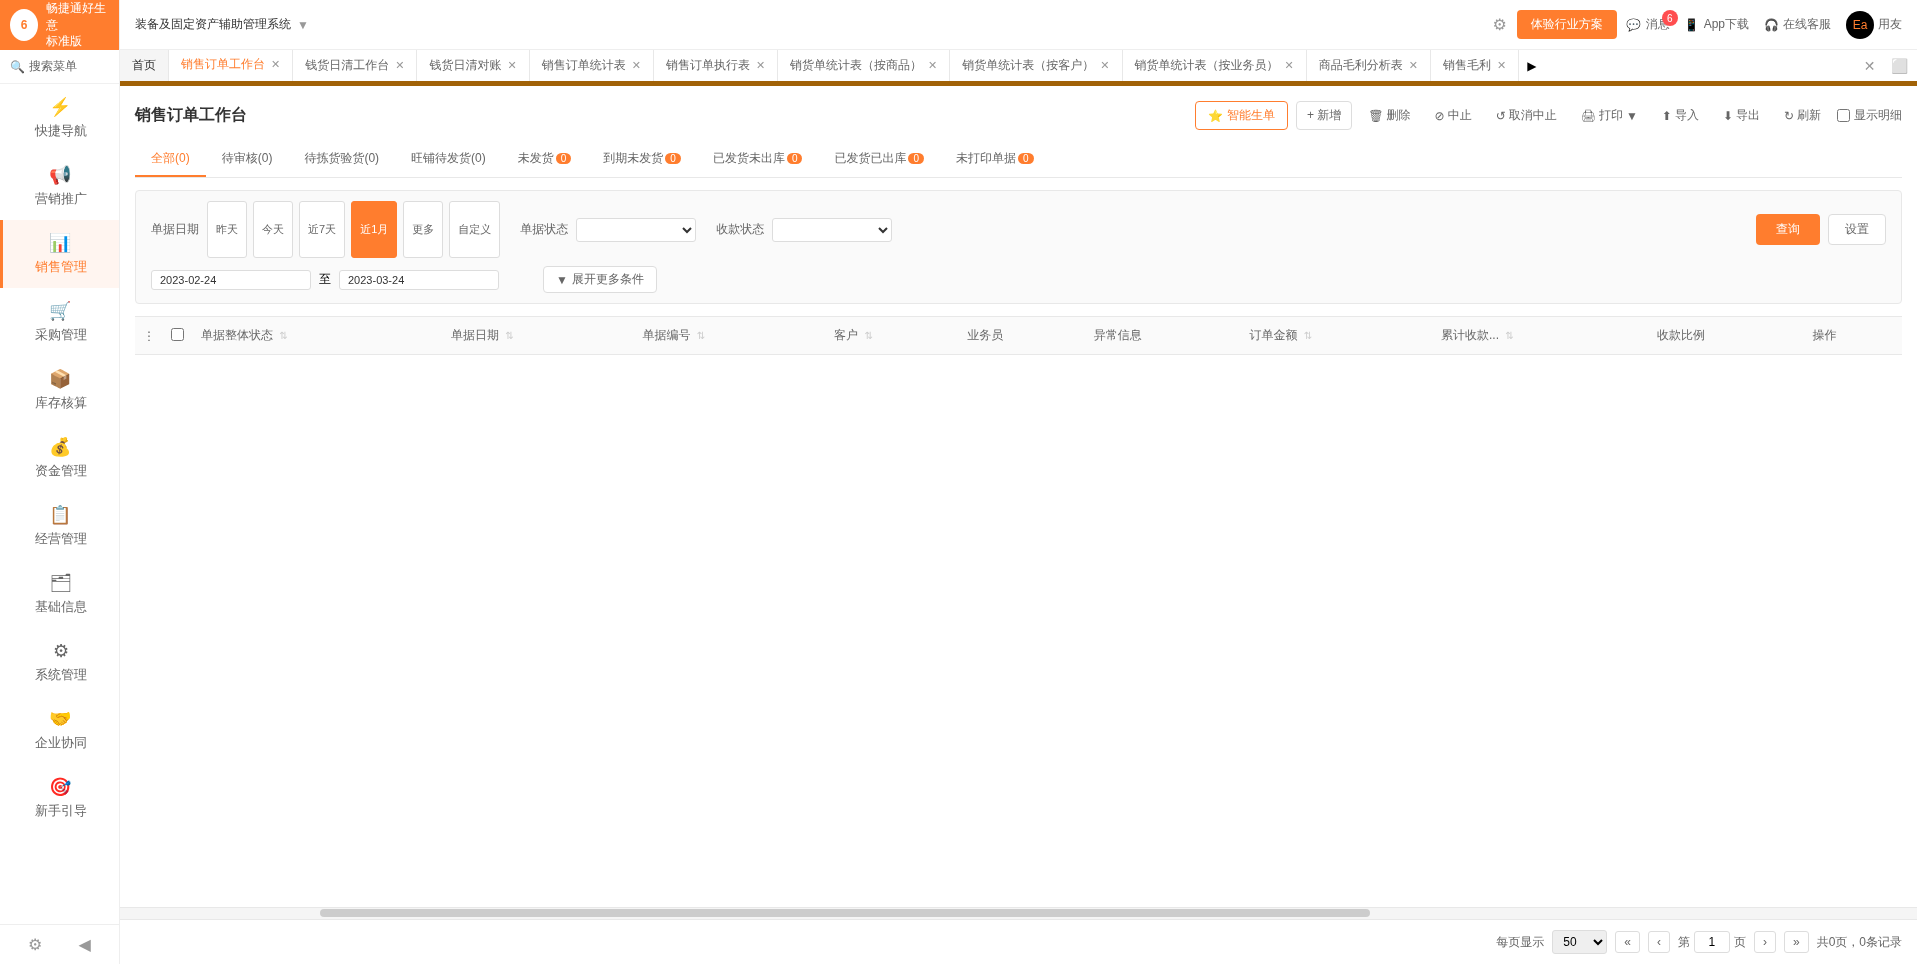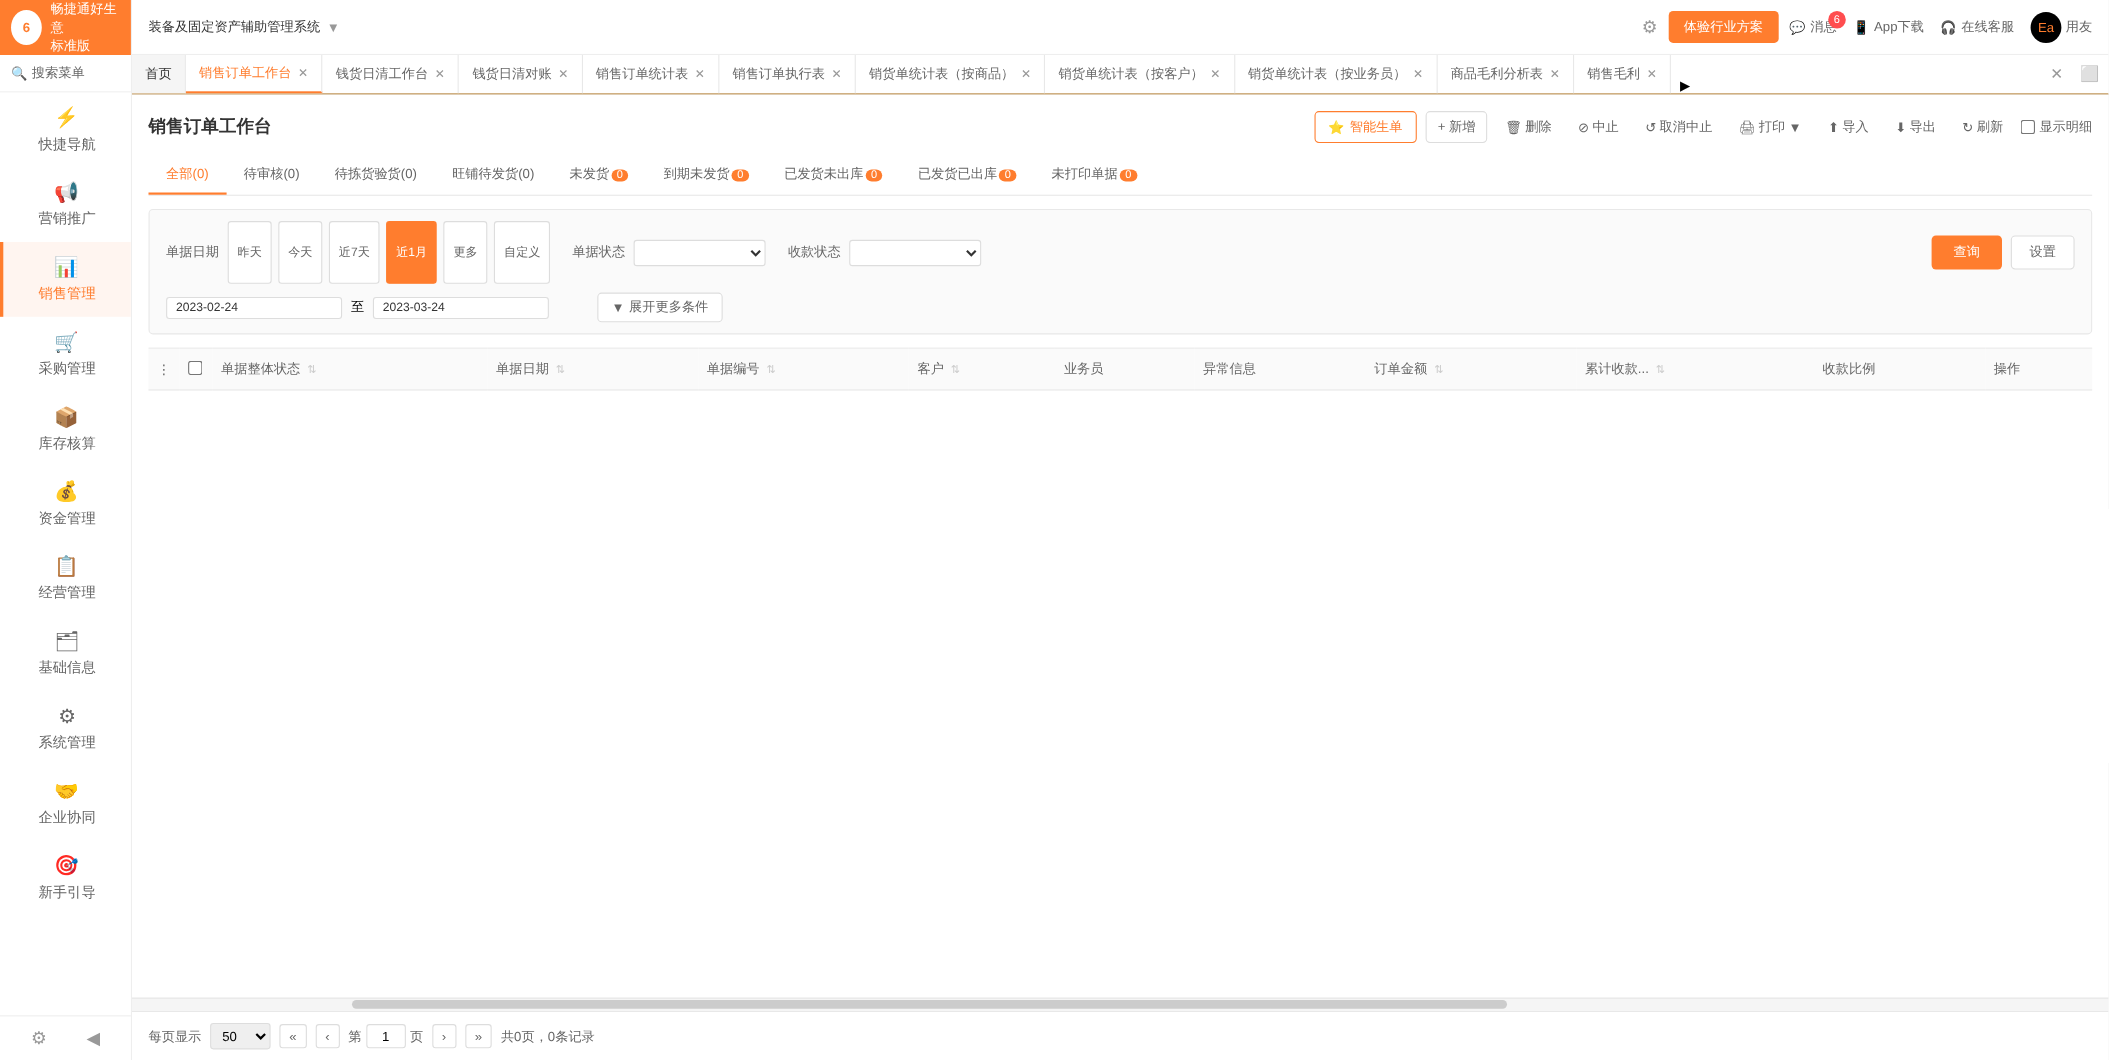--- a/index.html
+++ b/index.html
@@ -27,21 +27,21 @@
     .topbar-title { flex: 1; font-size: 13px; color: #333; display: flex; align-items: center; gap: 6px; }
     .topbar-title-arrow { color: #999; font-size: 12px; }
     .topbar-gear { color: #999; font-size: 16px; cursor: pointer; }
     .topbar-industry-btn { background: #ff7d2e; color: #fff; border: none; padding: 6px 14px; border-radius: 4px; cursor: pointer; font-size: 12px; }
     .topbar-right { display: flex; align-items: center; gap: 15px; }
     .topbar-right-item { display: flex; align-items: center; gap: 4px; color: #666; cursor: pointer; font-size: 12px; position: relative; }
     .topbar-badge { position: absolute; top: -6px; right: -8px; background: #ff4d4f; color: #fff; border-radius: 50%; width: 16px; height: 16px; font-size: 10px; display: flex; align-items: center; justify-content: center; }
     .user-avatar { width: 28px; height: 28px; background: #000000; border-radius: 50%; display: flex; align-items: center; justify-content: center; color: #ff7d2e; font-size: 12px; }
 
     
-    .tabbar { background: #fff; display: flex; align-items: flex-end; border-bottom: 1px solid #a16207; overflow: hidden; height: 36px; }
+    .tabbar { background: #fff; display: flex; align-items: center; border-bottom: 5px solid #a16207; overflow: hidden; height: 36px; }
     .tab { display: flex; align-items: center; padding: 0 12px; height: 36px; cursor: pointer; white-space: nowrap; color: #666; border-right: 1px solid #e8e8e8; font-size: 12px; gap: 4px; flex-shrink: 0; }
     .tab.active { background: #fff; color: #ff7d2e; border-bottom: 2px solid #ff7d2e; }
     .tab.home { background: #f5f5f5; color: #333; }
     .tab-close { color: #999; font-size: 11px; margin-left: 2px; }
     .tabbar-more { display: flex; align-items: center; gap: 2px; padding: 0 8px; cursor: pointer; }
     .tabbar-actions { display: flex; align-items: center; margin-left: auto; }
     .tabbar-action-btn { padding: 0 8px; height: 36px; display: flex; align-items: center; color: #999; cursor: pointer; font-size: 14px; }
 
     
     .content { flex: 1; overflow: auto; background: #f5f5f5; }
@@ -96,21 +96,21 @@
     .data-table th .sort-icon { color: #ccc; margin-left: 3px; font-size: 10px; }
     .th-check { width: 30px; text-align: center; }
     .th-drag { width: 20px; }
 
     
     .empty-state { display: flex; flex-direction: column; align-items: center; justify-content: center; padding: 80px 0; }
     .empty-icon { font-size: 80px; color: #ffd0b0; margin-bottom: 12px; }
     .empty-text { color: #999; font-size: 13px; }
 
     
-    .pagination { display: flex; align-items: center; justify-content: flex-start; padding: 10px 15px; border-top: 1px solid #e8e8e8; gap: 8px; background: #fff; }
+    .pagination { display: flex; align-items: center; justify-content: flex-end; padding: 10px 15px; border-top: 1px solid #e8e8e8; gap: 8px; background: #fff; }
     .page-size-select { border: 1px solid #ddd; border-radius: 3px; padding: 3px 6px; font-size: 12px; }
     .page-nav-btn { border: 1px solid #ddd; border-radius: 3px; padding: 3px 8px; cursor: pointer; color: #666; background: #fff; font-size: 12px; }
     .page-info { color: #666; font-size: 12px; display: flex; align-items: center; gap: 4px; }
     .page-input { border: 1px solid #ddd; border-radius: 3px; padding: 3px 6px; width: 36px; text-align: center; font-size: 12px; }
 
     
     .horizontal-scroll { height: 12px; background: #f5f5f5; border-top: 1px solid #e8e8e8; position: relative; overflow: hidden; }
     .horizontal-scroll-track { position: absolute; bottom: 2px; left: 0; right: 0; height: 8px; }
     .horizontal-scroll-thumb { position: absolute; left: 200px; width: 1050px; height: 8px; background: #ccc; border-radius: 4px; }
   </style>

